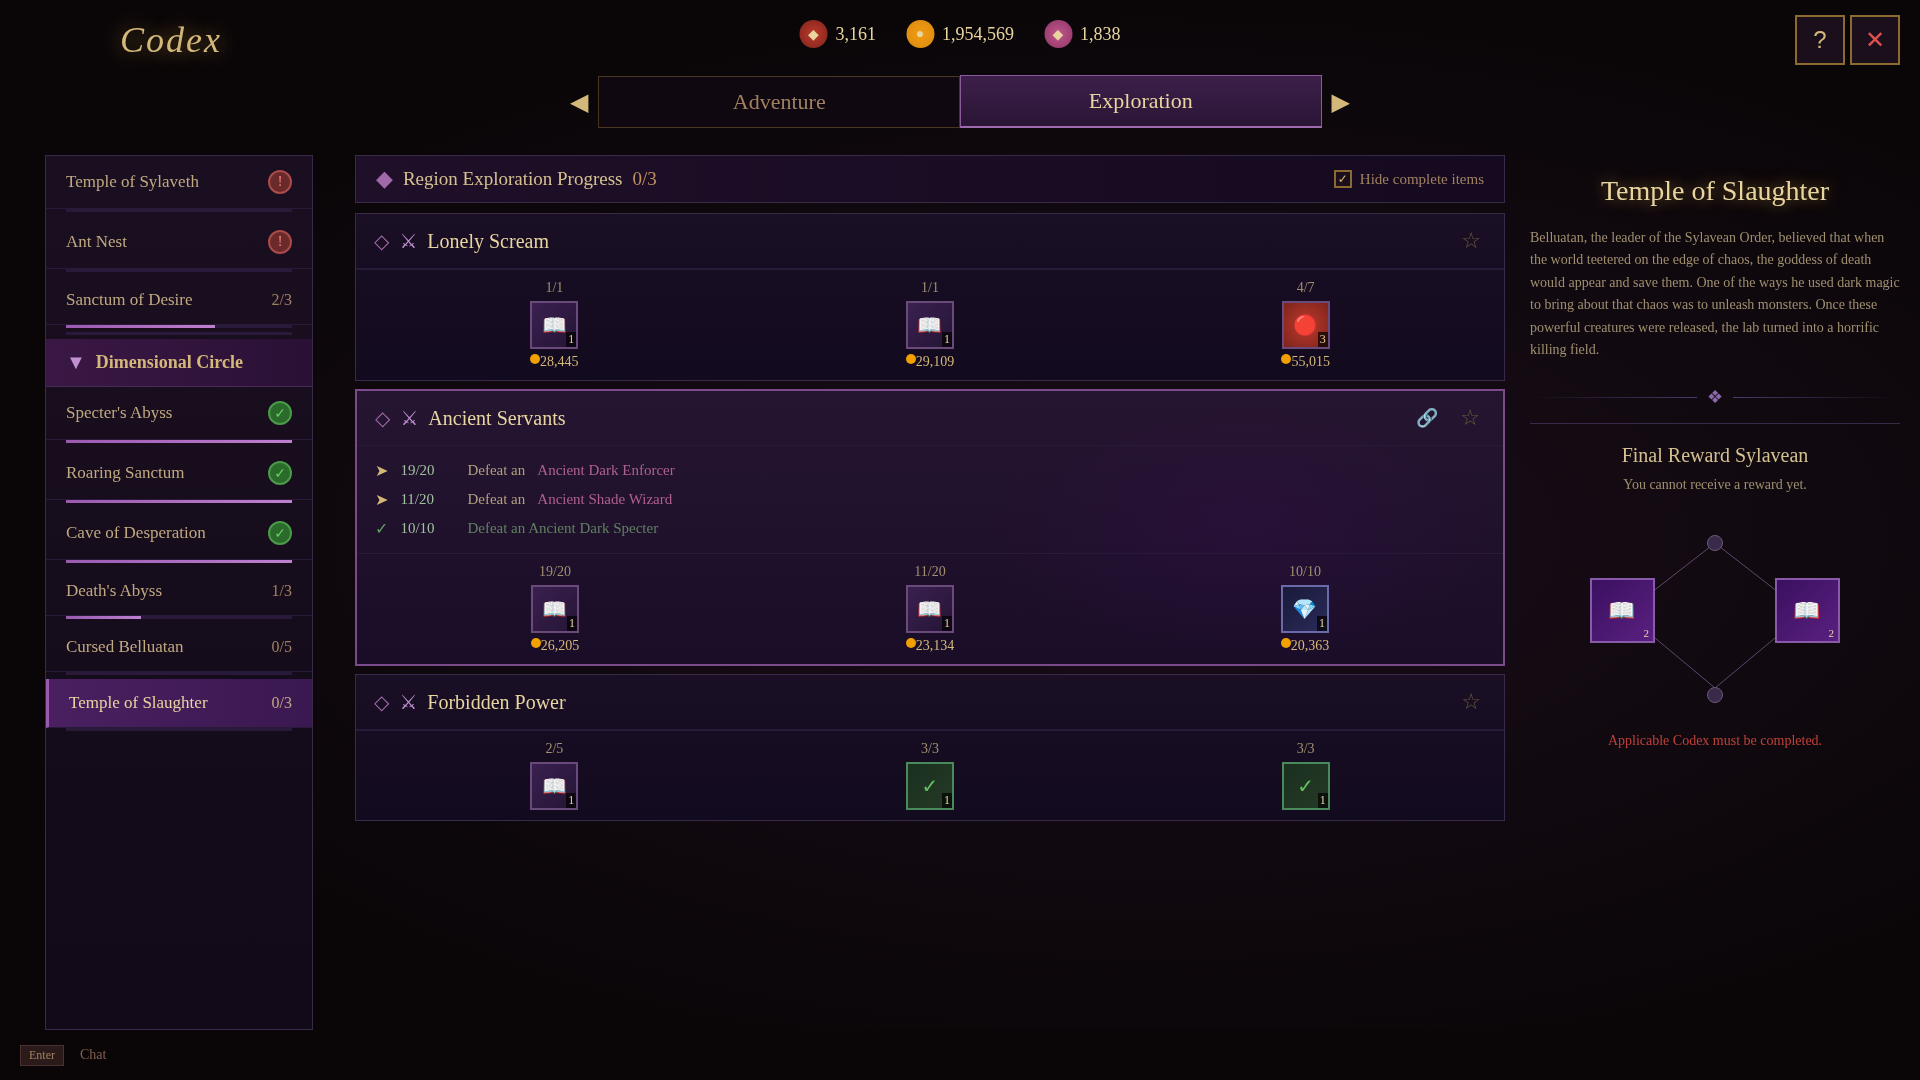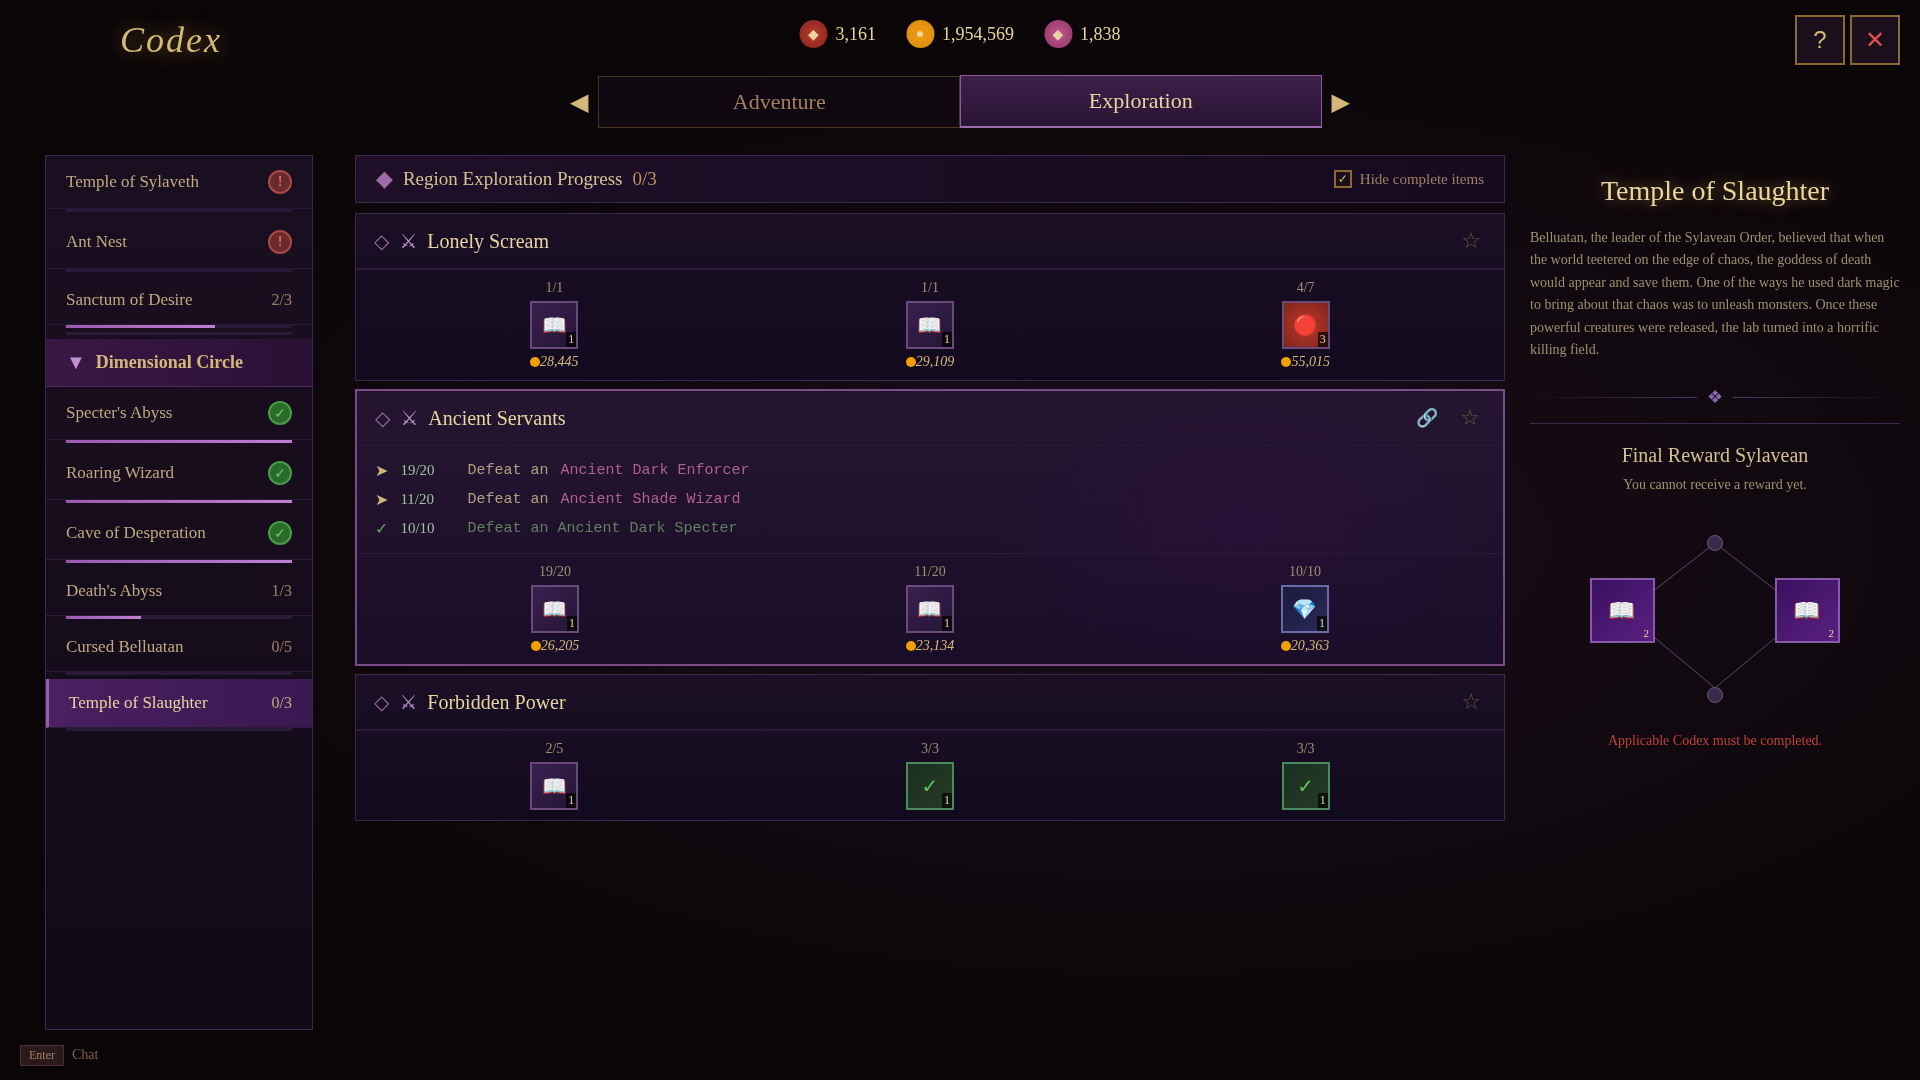--- a/index.html
+++ b/index.html
@@ -347,21 +347,20 @@
       font-size: 15px;
     }
 
     .task-progress {
       color: #a0c0a0;
       min-width: 55px;
     }
 
     .task-text {
       color: #b0a080;
-      font-family: Liberation Mono, monospace;
     }
 
     .task-text.highlight { color: #b06090; }
     .task-text.complete { color: #608060; }
 
     .task-arrow {
       color: #d4b87a;
       font-size: 16px;
     }
 
@@ -409,25 +408,24 @@
       bottom: 2px;
       right: 2px;
       font-size: 12px;
       color: #e8d5a0;
       background: rgba(0,0,0,0.7);
       padding: 0 2px;
     }
 
     .reward-value {
       display: flex;
-      align-items: center;
+      align-items: flex-start;
       gap: 0;
       font-size: 14px;
       color: #d4b87a;
-      font-style: italic;
     }
 
     .gold-dot {
       width: 10px;
       height: 10px;
       background: #f0a000;
       border-radius: 50%;
     }
 
     
@@ -498,21 +496,21 @@
       padding: 0 20px;
       font-size: 14px;
       color: #806050;
     }
 
     .enter-key {
       background: #2a1a1a;
       border: 1px solid #4a3030;
       padding: 2px 8px;
       font-size: 12px;
-      margin-right: 8px;
+      margin-right: 16px;
       color: #a08060;
     }
 
     
     .card-bg {
       position: absolute;
       right: 0;
       top: 0;
       bottom: 0;
       width: 45%;
@@ -597,21 +595,21 @@
 
     <div class="sidebar-item">
       <span>Specter's Abyss</span>
       <div class="check-icon">✓</div>
     </div>
     <div class="progress-bar">
         <div class="progress-fill" style="width:100%"></div>
       </div>
 
     <div class="sidebar-item">
-      <span>Roaring Wizard</span>
+      <span>Roaring Sanctum</span>
       <div class="check-icon">✓</div>
     </div>
     <div class="progress-bar">
         <div class="progress-fill" style="width:100%"></div>
       </div>
 
     <div class="sidebar-item">
       <span>Cave of Desperation</span>
       <div class="check-icon">✓</div>
     </div>

